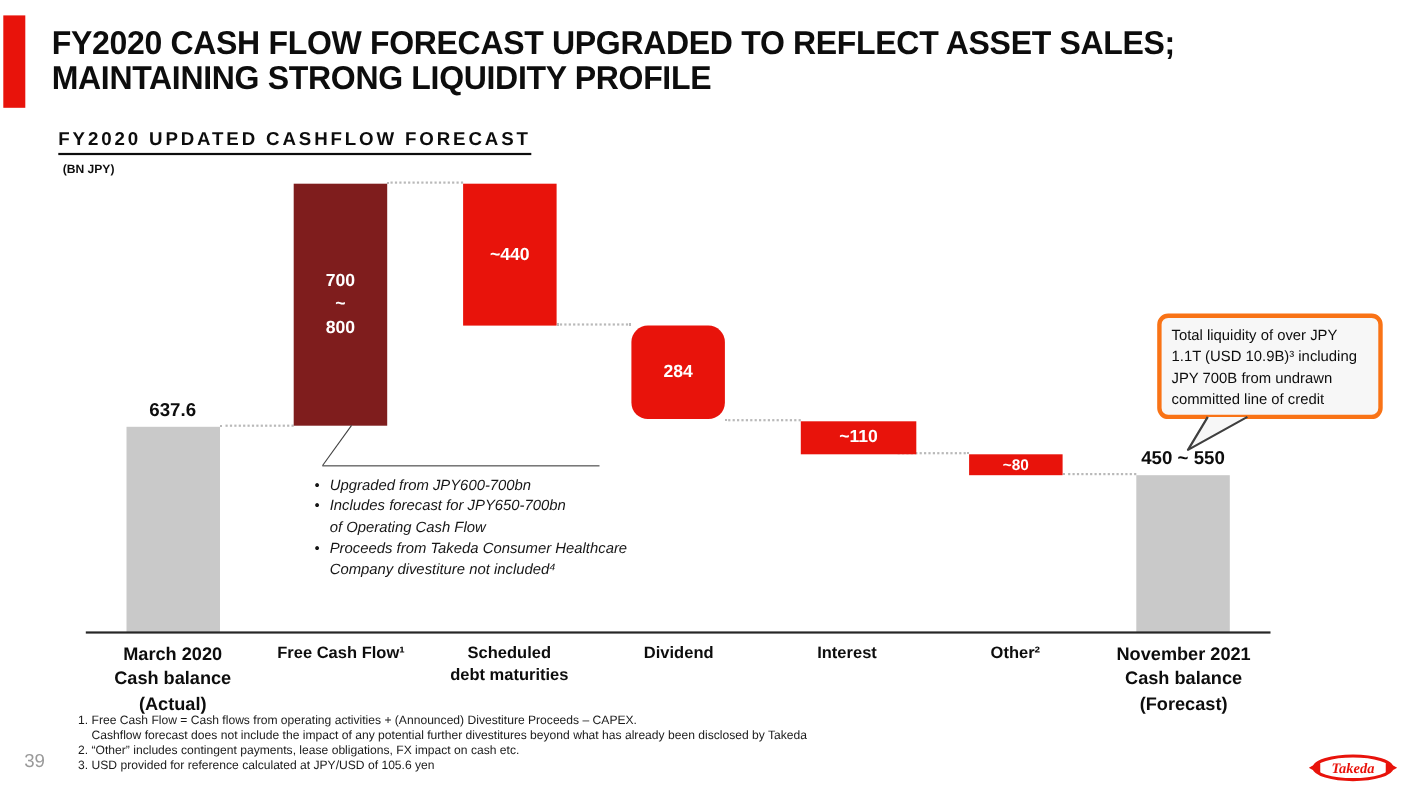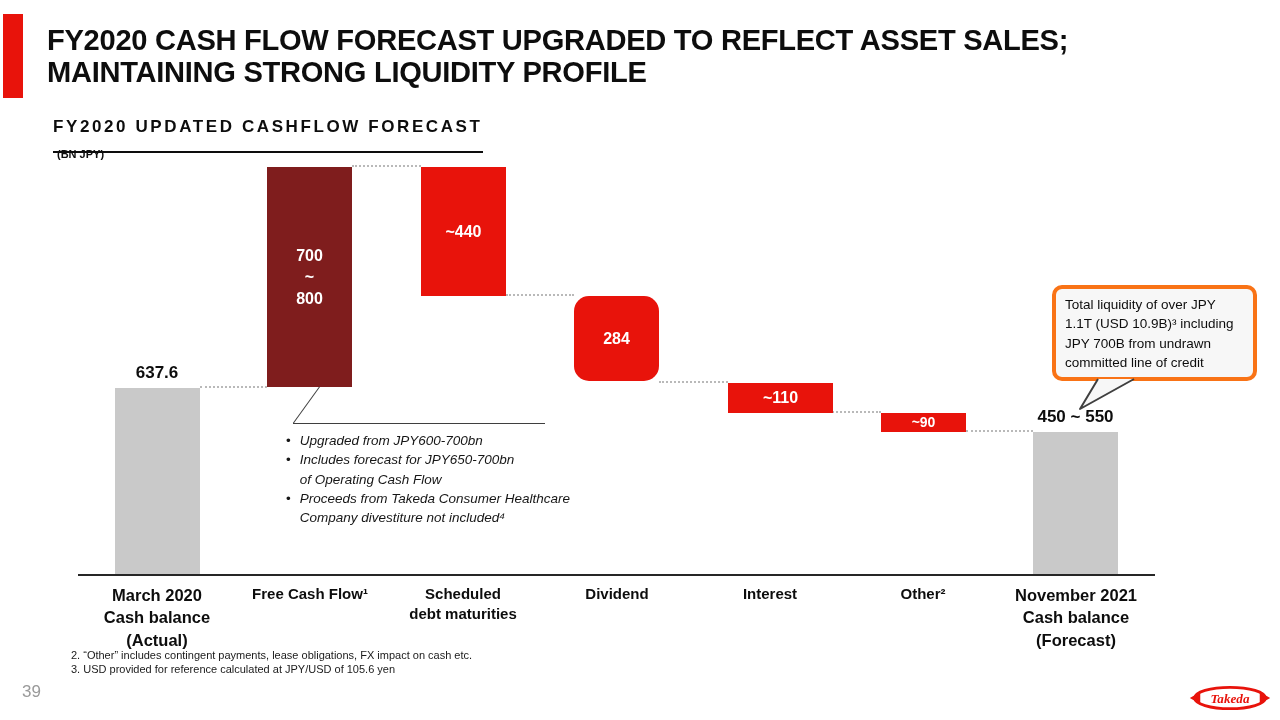--- a/index.html
+++ b/index.html
@@ -15,21 +15,21 @@
   
   .accent-rect { left:3px; top:14px; width:20px; height:84px; background:#e8130b; }
   .slide-title {
     left:47px; top:24px; width:1150px;
     font-size:30px; font-weight:700; line-height:1.08; letter-spacing:-0.3px;
     transform:scaleX(0.97); transform-origin:left top; color:#0d0d0d;
   }
   .section-heading {
     left:53px; top:117px; display:inline-block;
     font-size:17px; font-weight:700; letter-spacing:2.6px; color:#0d0d0d;
-    border-bottom:2.5px solid #0d0d0d; padding-bottom:14px;
+    border-bottom:2.5px solid #0d0d0d; padding-bottom:2px;
   }
   .unit-label { left:57px; top:148px; font-size:11px; font-weight:700; color:#0d0d0d; }
 
   
   .bar { position:absolute; display:flex; align-items:center; justify-content:center; }
   .bar-gray { background:#c9c9c9; }
   .bar-dark { background:#7f1d1d; }
   .bar-red  { background:#e8130b; }
   .bar-label-in { color:#ffffff; font-weight:700; font-size:16px; text-align:center; line-height:1.32; }
   .bar-label-out { position:absolute; font-weight:700; font-size:17px; color:#0d0d0d; text-align:center; }
@@ -124,21 +124,21 @@
 
   <div class="bar bar4 bar-red">
     <span class="bar-label-in">284</span>
   </div>
 
   <div class="bar bar5 bar-red">
     <span class="bar-label-in">~110</span>
   </div>
 
   <div class="bar bar6 bar-red">
-    <span class="bar-label-in">~90</span>
+    <span class="bar-label-in">~80</span>
   </div>
 
   <div class="bar bar7 bar-gray"></div>
   <div class="bar-label-out lbl-end">450 ~ 550</div>
 
   <div class="abs axis-line"></div>
 
   <div class="cat-label cat0 multiline">March 2020
 Cash balance
 (Actual)</div>
@@ -168,20 +168,22 @@
       </div>
   </div>
 
   <div class="abs callout">Total liquidity of over JPY 1.1T (USD 10.9B)³ including JPY 700B from undrawn committed line of credit</div>
   <svg class="abs callout-tail" viewBox="0 0 70 40">
     <path d="M26,6 L8,36 L62,6" fill="#f7f7f7" stroke="#3f3f3f" stroke-width="2" stroke-linejoin="round"></path>
   </svg>
 </div>
 
 <div class="abs footnotes">
+  <div class="prewrap">1. Free Cash Flow = Cash flows from operating activities + (Announced) Divestiture Proceeds – CAPEX.
+    Cashflow forecast does not include the impact of any potential further divestitures beyond what has already been disclosed by Takeda</div>
   <div class="prewrap">2. “Other” includes contingent payments, lease obligations, FX impact on cash etc.</div>
   <div class="prewrap">3. USD provided for reference calculated at JPY/USD of 105.6 yen</div>
 </div>
 
 <div class="abs page-number">39</div>
 
 <svg class="abs logo" viewBox="0 0 120 52">
   <path d="M2,26 L17,17.5 L17,34.5 Z" fill="#e8130b"></path>
   <path d="M118,26 L103,17.5 L103,34.5 Z" fill="#e8130b"></path>
   <ellipse cx="60" cy="26" rx="51" ry="15.5" fill="none" stroke="#e8130b" stroke-width="4"></ellipse>

